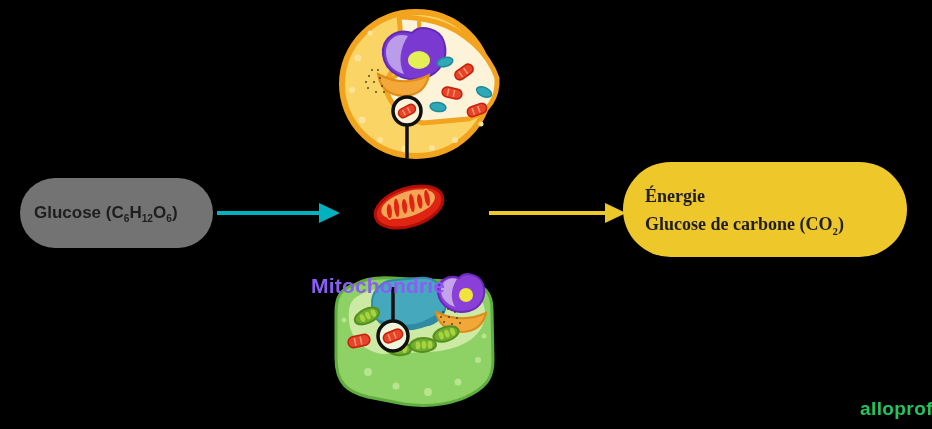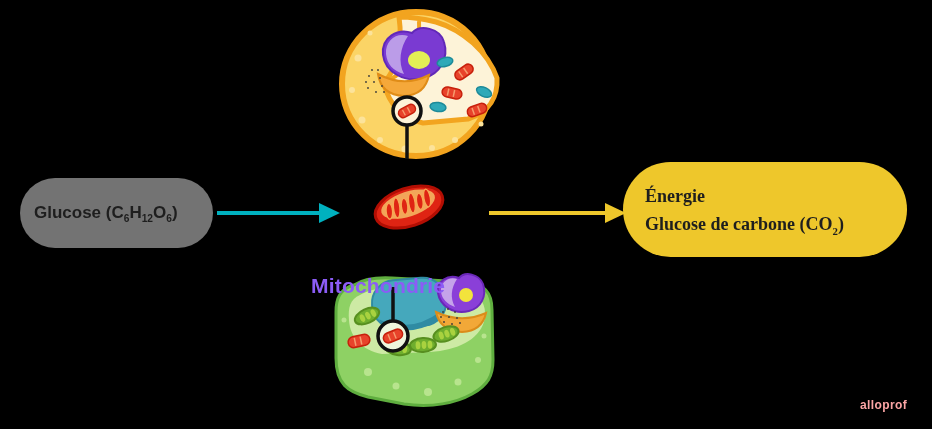--- a/index.html
+++ b/index.html
@@ -22,21 +22,21 @@
     border-radius:52px; padding-left:22px; font-size:18px; line-height:28px;font-family:Liberation Serif, serif;
   }
   .box-line { white-space:nowrap; }
   .box-line sub { font-size:0.6em; line-height:0; }
   .center-label {
     position:absolute; left:311px; top:238px; width:200px; 
     color:#8b5cf6; font-size:21px; font-weight:bold; letter-spacing:0.2px;margin-top:36px;
   }
   .logo {
     position:absolute; left:860px; top:398px;
-    font-size:12px; font-weight:bold; color:#fca5a5; letter-spacing:0.4px;
+    font-size:19px; font-weight:bold; color:#22c55e; letter-spacing:0.4px;
   }
 </style>
 </head>
 <body>
 
 <div class="canvas">
 
   <svg class="art" viewBox="0 0 932 429" xmlns="http://www.w3.org/2000/svg">
 
     <g>

